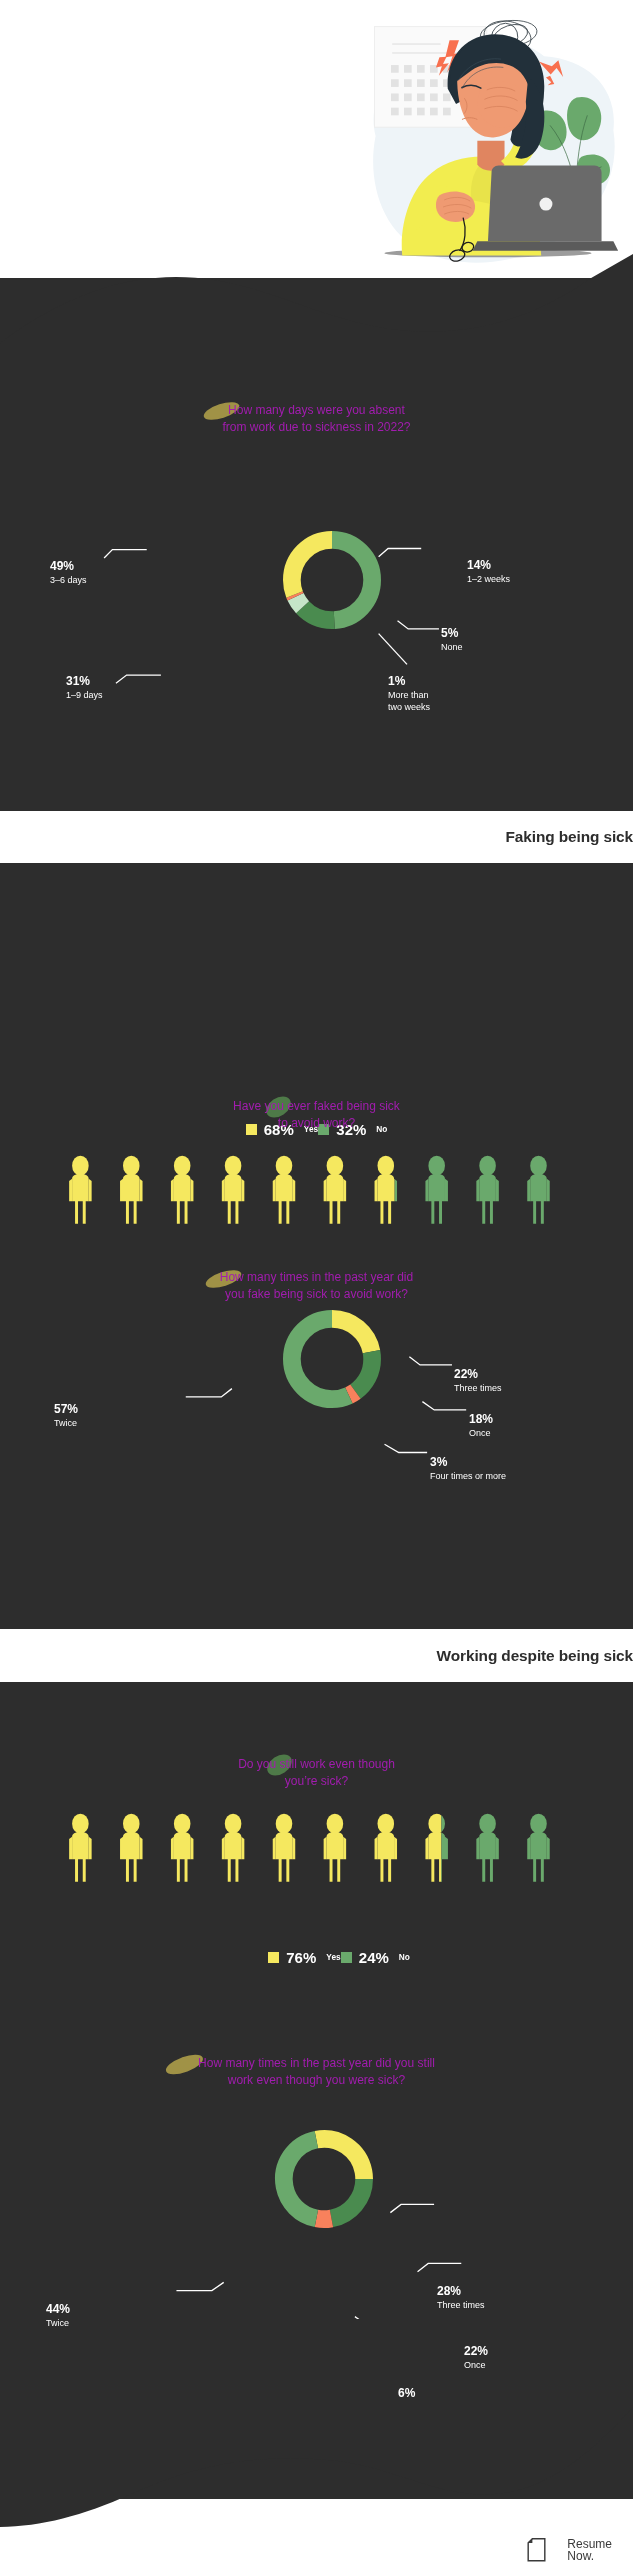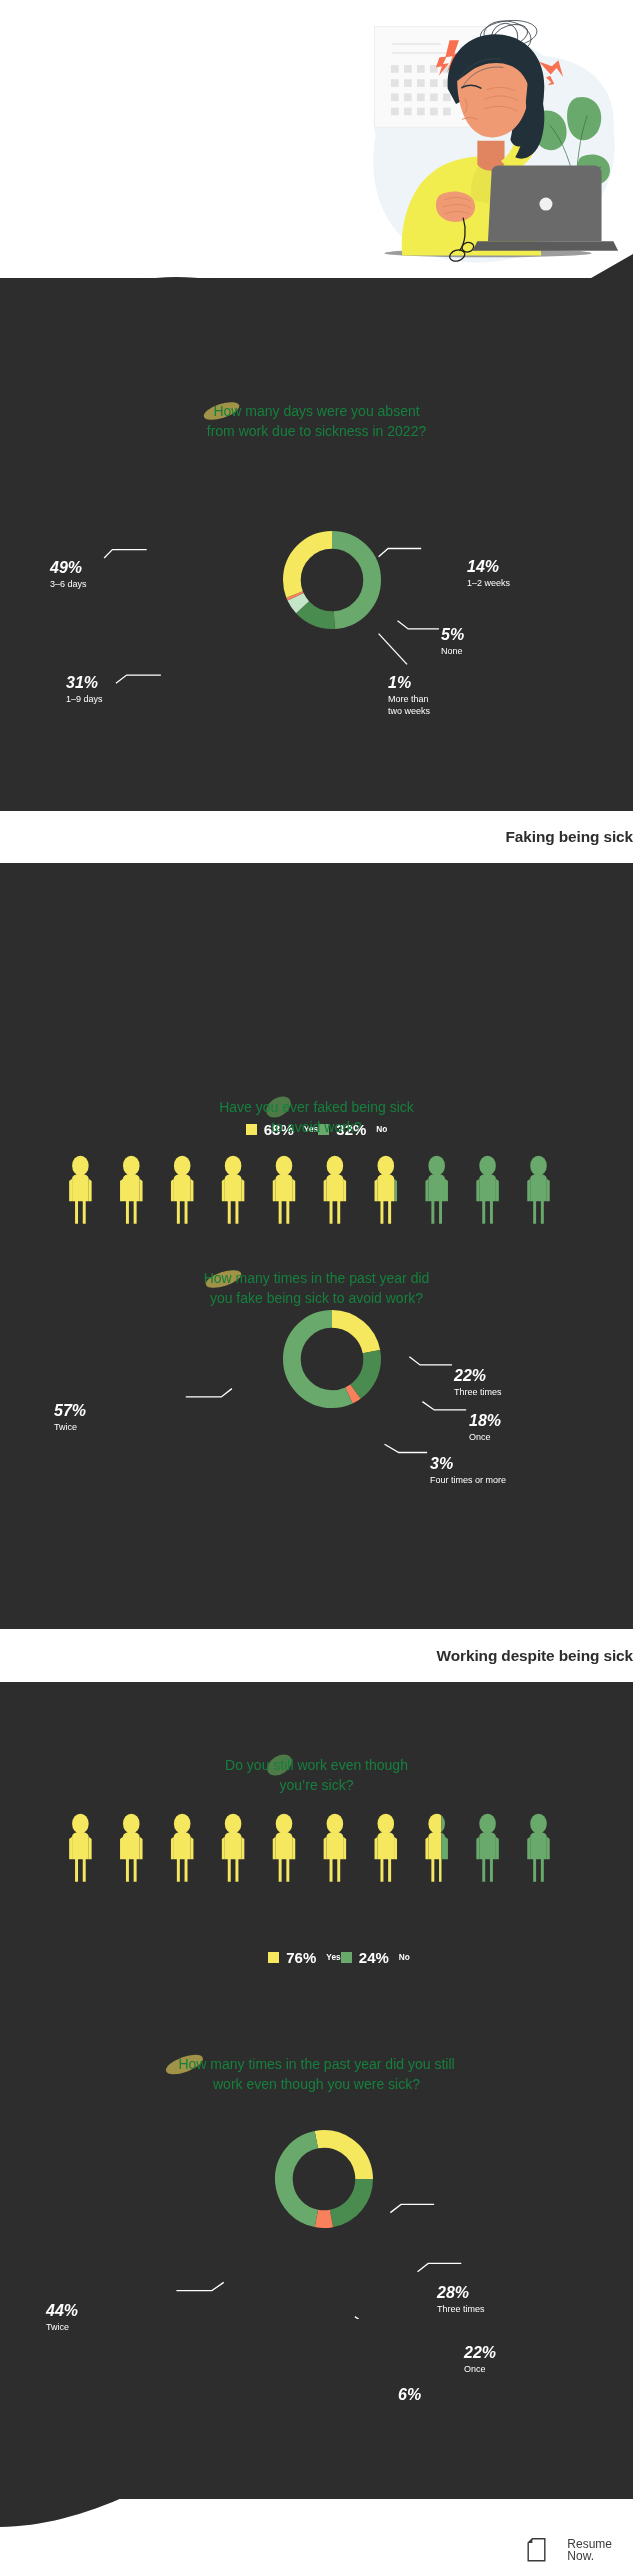--- a/index.html
+++ b/index.html
@@ -28,33 +28,33 @@
     font-size:27px; font-weight:bold; line-height:1.22; color:#2d2d2d;
     letter-spacing:-0.3px; white-space:pre-line;
   }
   #hero-illo { position:absolute; left:340px; top:0px; width:293px; height:278px; }
 
   
   .wave { position:absolute; left:0; width:633px; }
 
   
   .q-title {
-    position:absolute; width:100%; text-align:center; color:#15803d;
-    font-size:14px; line-height:1.42; white-space:pre-line; z-index:3;
+    position:absolute; width:100%; text-align:center; color:#a21caf;
+    font-size:12px; line-height:1.42; white-space:pre-line; z-index:3;
   }
   .q-highlight {
     position:absolute; z-index:2; border-radius:50%;
   }
 
   
   .donut-wrap { position:absolute; }
   .donut-wrap svg { display:block; overflow:visible; }
 
   .lbl { position:absolute; color:#ffffff; }
-  .lbl .pct { font-size:16px; font-weight:bold; line-height:1.05; display:block;font-style:italic; }
+  .lbl .pct { font-size:12px; font-weight:bold; line-height:1.05; display:block; }
   .lbl .cap { font-size:9px; line-height:1.3; display:block; margin-top:2.4px; white-space:pre-line; }
   .lbl.right { text-align:left; }
   .lbl.left  { text-align:left; }
 
   
   .picto-row { position:absolute; display:flex; gap:0px; }
   .legend { position:absolute; display:flex; align-items:flex-end; justify-content:center; width:100%; }
   .legend-item { display:flex; align-items:center; gap:7px; }
   .swatch { width:11.2px; height:11.2px; display:inline-block; }
   .legend-pct { color:#fff; font-size:15px; font-weight:bold; line-height:1; }

